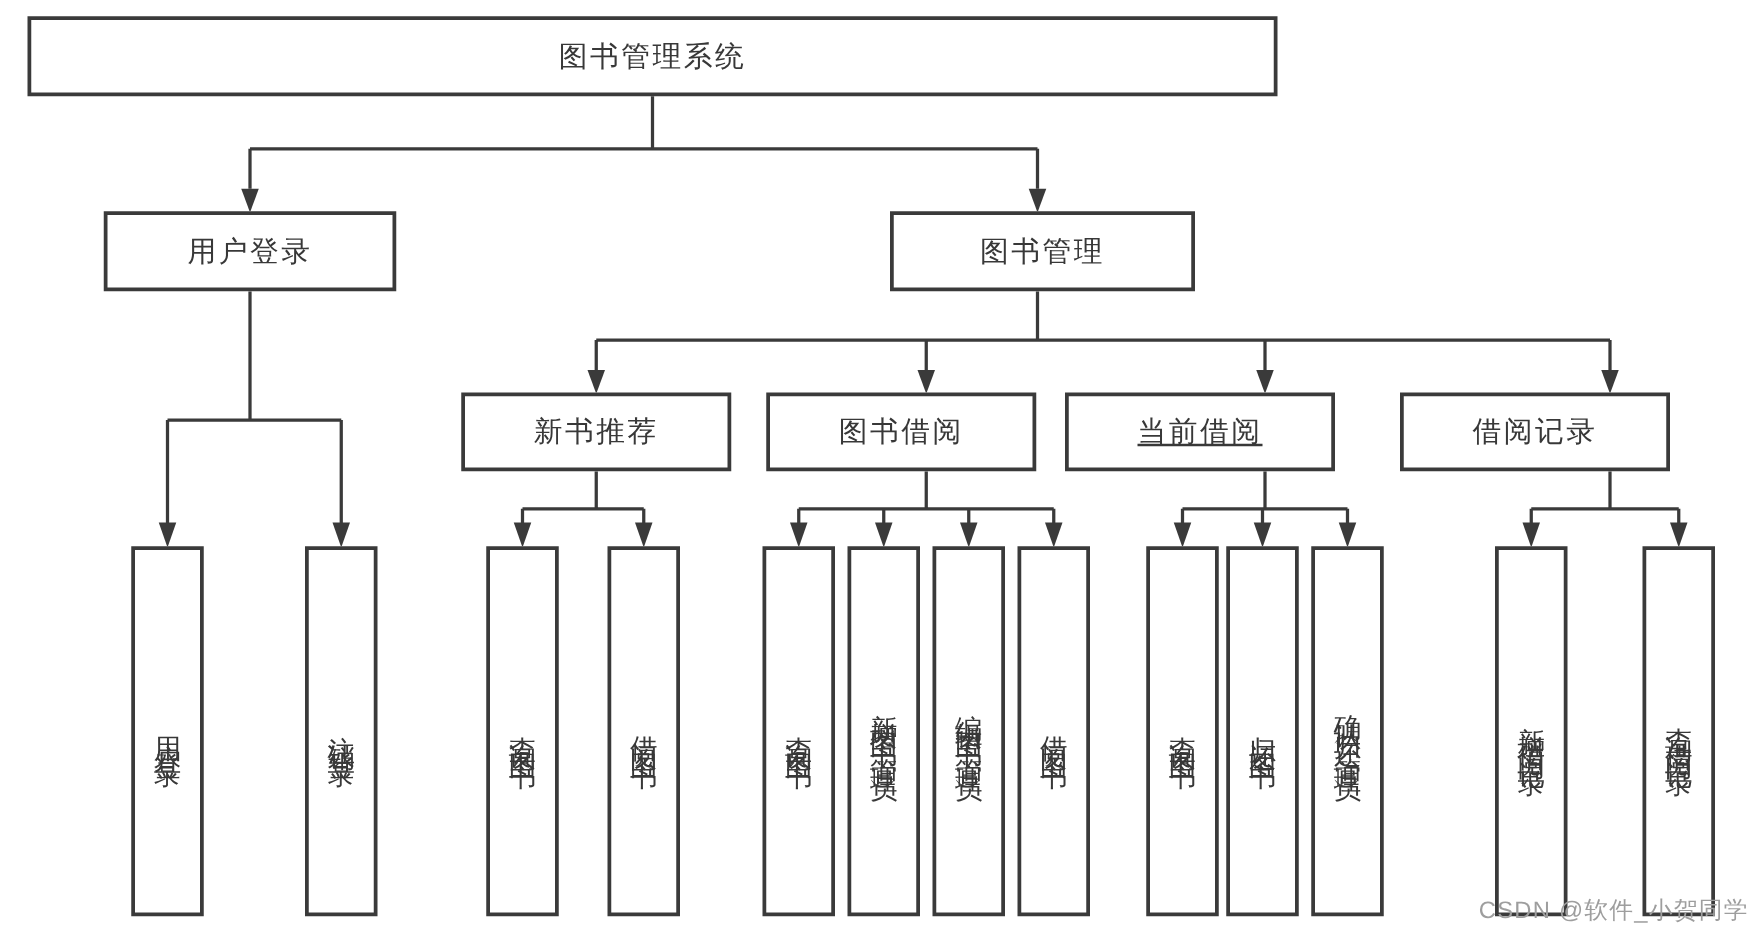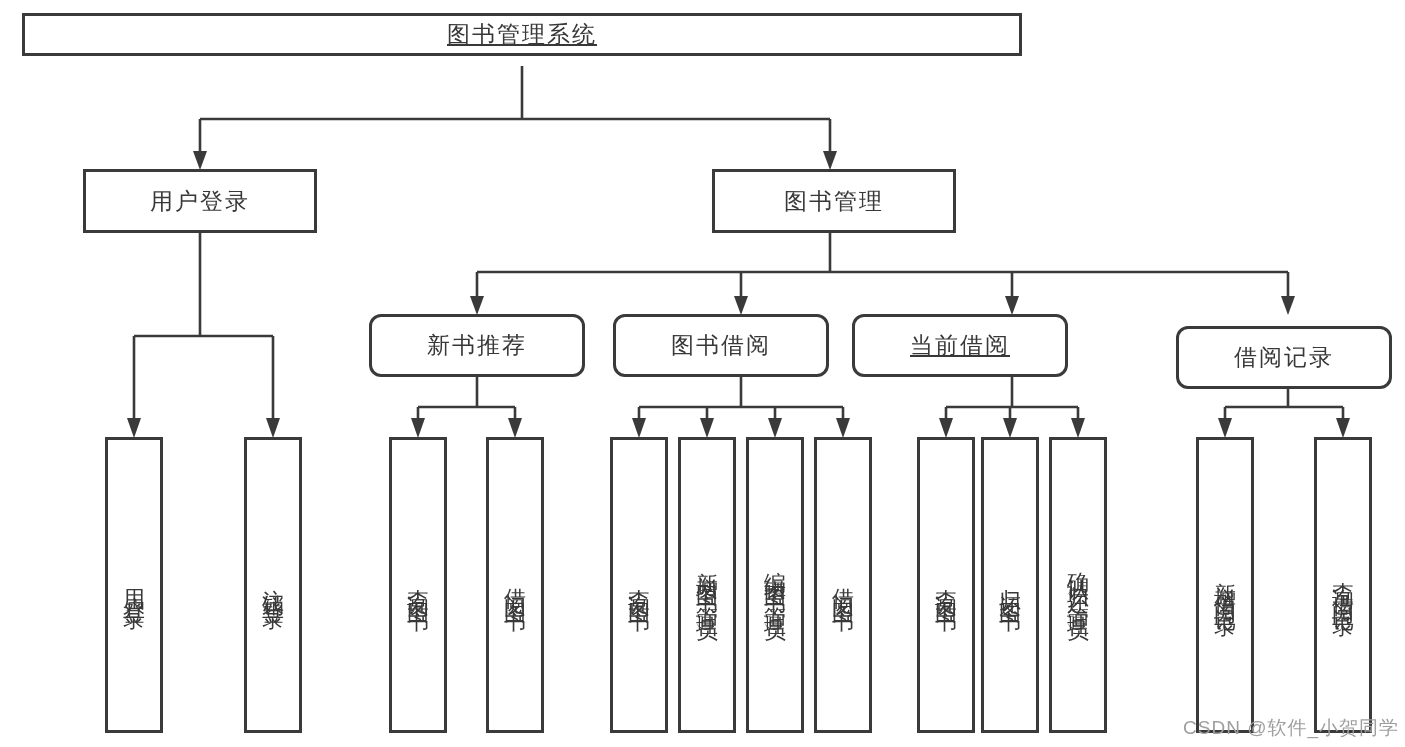--- a/index.html
+++ b/index.html
@@ -37,29 +37,29 @@
     height: 296px;
     top: 437px;
   }
   .node.leaf .vtext {
     writing-mode: vertical-rl;
     font-size: 22px;
     letter-spacing: 7px;
     line-height: 1;
     white-space: nowrap;
   }
-  .root-box   { left: 22px;  top: 13px;  width: 1000px; height: 43px; text-decoration: underline; }
+  .root-box   { left: 22px;  top: 13px;  width: 1000px; height: 64px; }
   .lvl2       { top: 169px; height: 64px; }
   .box-user   { left: 83px;  width: 234px; }
   .box-mgmt   { left: 712px; width: 244px; }
-  .lvl3       { top: 314px; height: 63px; width: 216px; border-radius: 12px; }
+  .lvl3       { top: 314px; height: 63px; width: 216px; }
   .box-newrec { left: 369px; }
   .box-borrow { left: 613px; }
   .box-curr   { left: 852px; text-decoration: underline; }
-  .box-rec    { left: 1176px; margin-top: 12px; }
+  .box-rec    { left: 1120px; }
   .lf1  { left: 105px; }
   .lf2  { left: 244px; }
   .lf3  { left: 389px; }
   .lf4  { left: 486px; }
   .lf5  { left: 610px; }
   .lf6  { left: 678px; }
   .lf7  { left: 746px; }
   .lf8  { left: 814px; }
   .lf9  { left: 917px; }
   .lf10 { left: 981px; }

